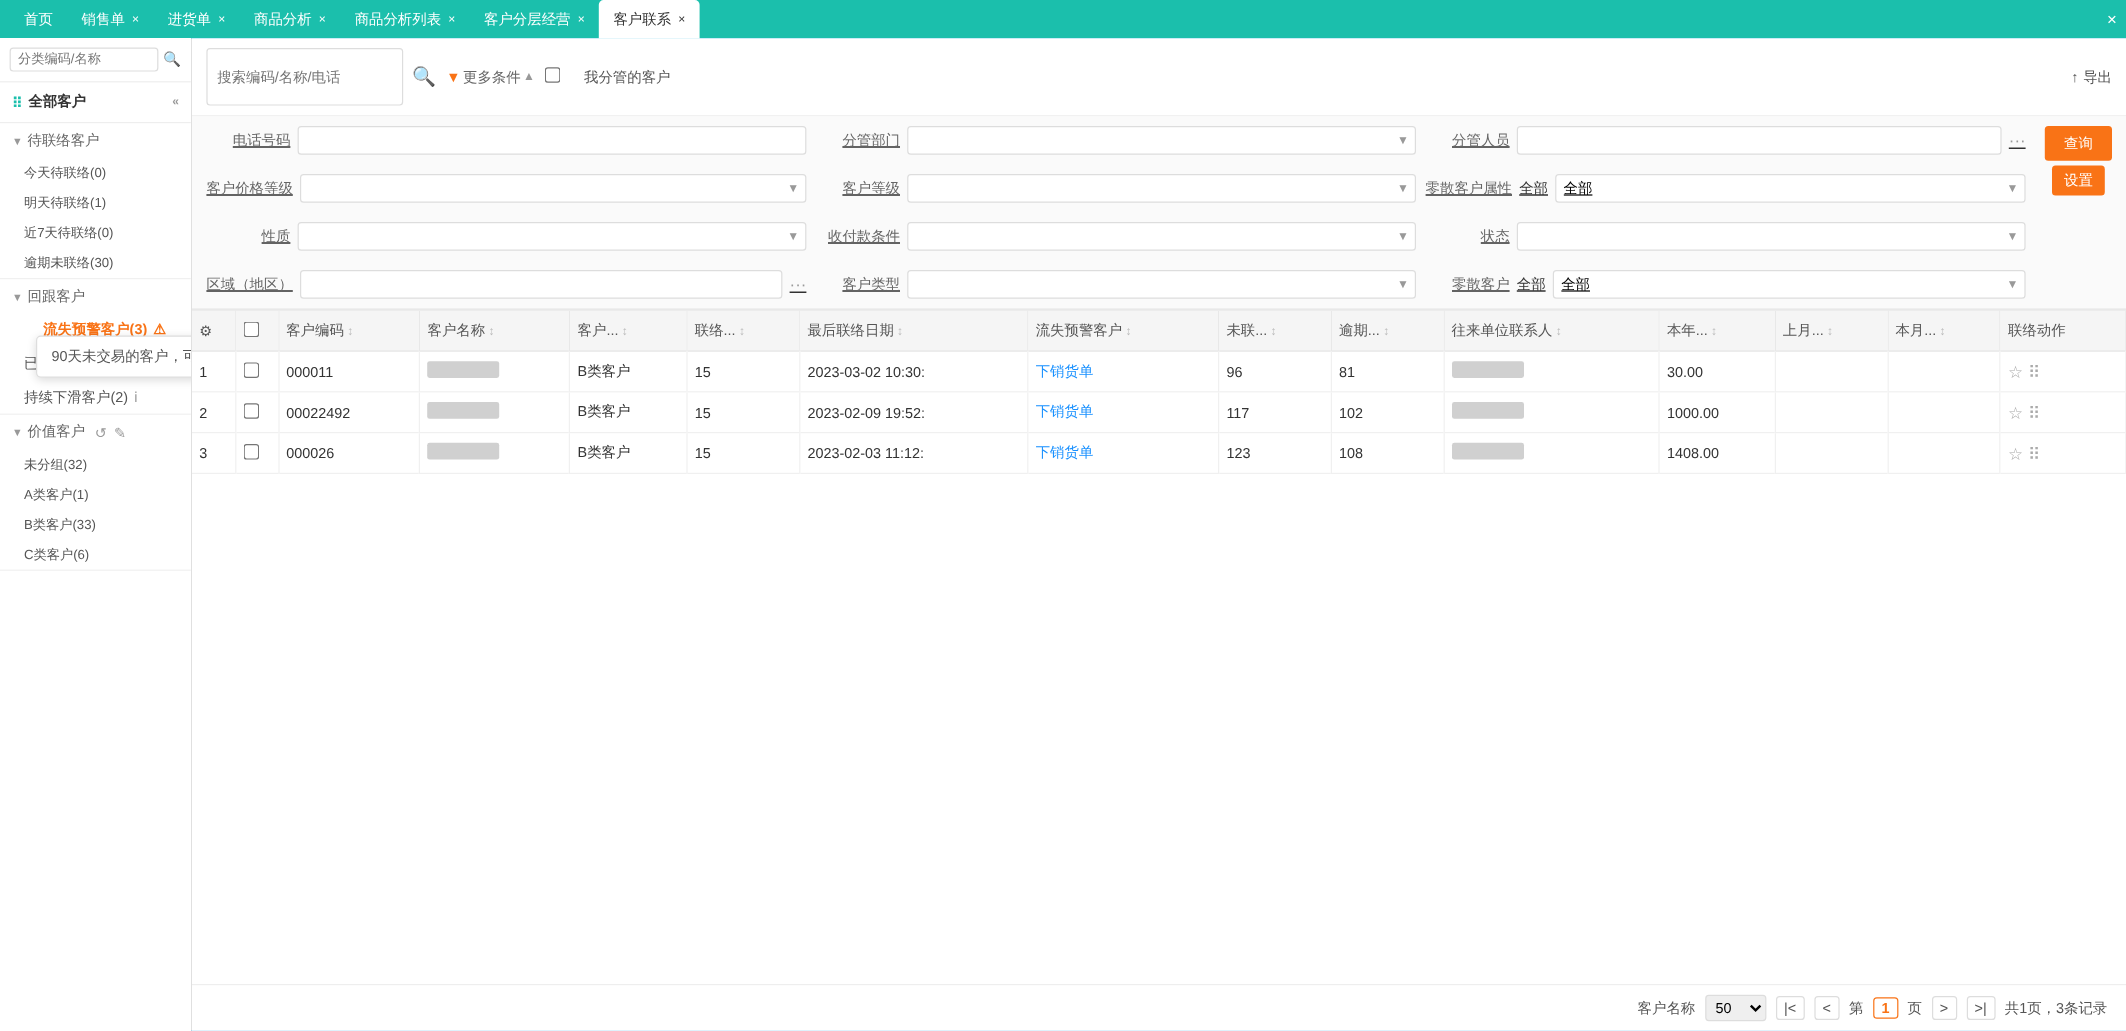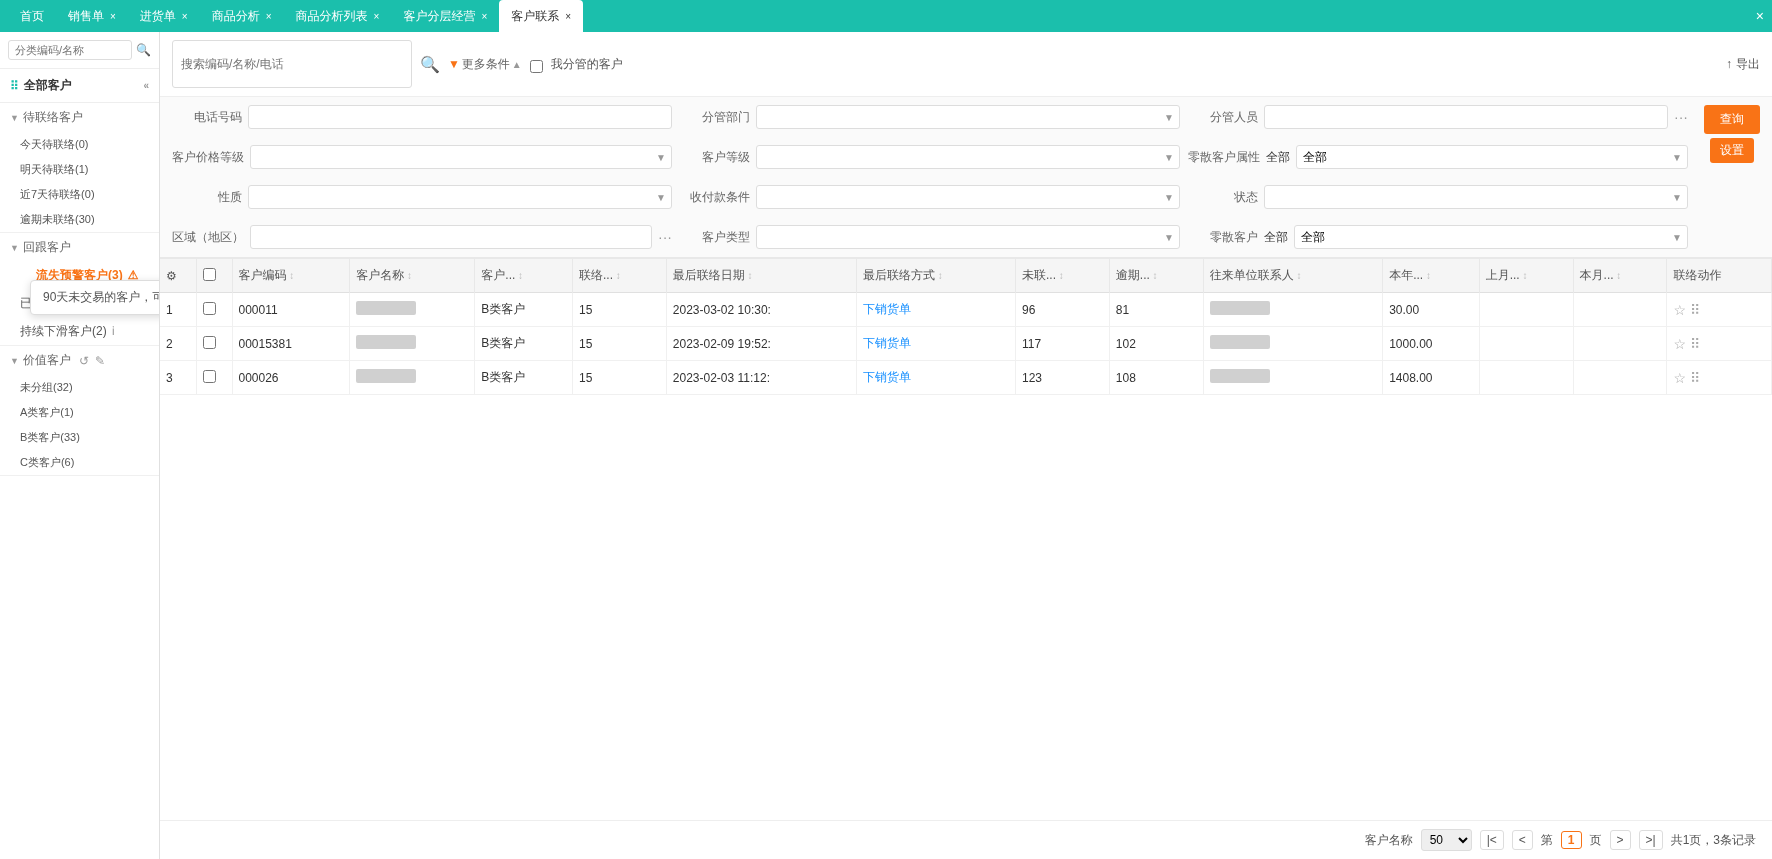--- a/index.html
+++ b/index.html
@@ -112,42 +112,42 @@
       padding: 8px 12px;
       border-bottom: 1px solid #eee;
       gap: 8px;
       background: white;
     }
     .search-input {
       border: 1px solid #ddd;
       border-radius: 3px;
       padding: 16px 8px;
       font-size: 12px;
-      width: 240px;
+      width: 164px;
     }
     .search-btn {
       background: none;
       border: none;
       cursor: pointer;
       color: #1bbfac;
       font-size: 16px;
     }
     .more-conditions {
       display: flex;
       align-items: center;
       color: #666;
       cursor: pointer;
       gap: 2px;
       font-size: 12px;
     }
     .filter-icon { color: #f97316; }
     .checkbox-label {
       display: flex;
-      align-items: flex-end;
-      gap: 8px;
+      align-items: flex-start;
+      gap: 20px;
       color: #555;
       cursor: pointer;
     }
     .export-btn {
       margin-left: auto;
       display: flex;
       align-items: center;
       gap: 4px;
       color: #555;
       cursor: pointer;
@@ -453,21 +453,21 @@
         <span>我分管的客户</span>
       </label>
       <button class="export-btn">
         <span>↑</span>
         <span>导出</span>
       </button>
     </div>
 
     <div class="filter-panel">
       <div style="display:flex; gap:16px; align-items:flex-start;">
-        <div style="flex:1; display:flex; flex-direction:column; gap:8px;">
+        <div style="flex:1; display:flex; flex-direction:column; gap:8px;text-decoration:underline;">
 
           <div class="filter-row">
             <div class="filter-field">
               <span class="filter-label">电话号码</span>
               <input class="filter-input" type="text" style="">
             </div>
             <div class="filter-field">
               <span class="filter-label">分管部门</span>
               <div class="filter-select-wrap">
                 <select><option></option></select>
@@ -573,21 +573,21 @@
               <span>⚙</span>
             </th>
             <th style="width:36px;">
               <input type="checkbox" style="">
             </th>
             <th class="sortable">客户编码</th>
             <th class="sortable">客户名称</th>
             <th class="sortable">客户...</th>
             <th class="sortable">联络...</th>
             <th class="sortable">最后联络日期</th>
-            <th class="sortable">最后联络方式</th>
+            <th class="sortable">流失预警客户</th>
             <th class="sortable">未联...</th>
             <th class="sortable">逾期...</th>
             <th class="sortable">往来单位联系人</th>
             <th class="sortable">本年...</th>
             <th class="sortable">上月...</th>
             <th class="sortable">本月...</th>
             <th>联络动作</th>
           </tr>
         </thead>
         <tbody id="table-body">
@@ -609,21 +609,21 @@
       <td>
         <div class="action-icons">
           <span class="action-icon">☆</span>
           <span class="action-icon">⠿</span>
         </div>
       </td>
     </tr>
             <tr>
       <td>2</td>
       <td><input type="checkbox" style=""></td>
-      <td>00015381</td>
+      <td>00022492</td>
       <td><span class="blurred-cell"></span></td>
       <td>B类客户</td>
       <td>15</td>
       <td>2023-02-09 19:52:</td>
       <td><span class="link-text">下销货单</span></td>
       <td>117</td>
       <td>102</td>
       <td><span class="blurred-cell"></span></td>
       <td>1000.00</td>
       <td></td>

